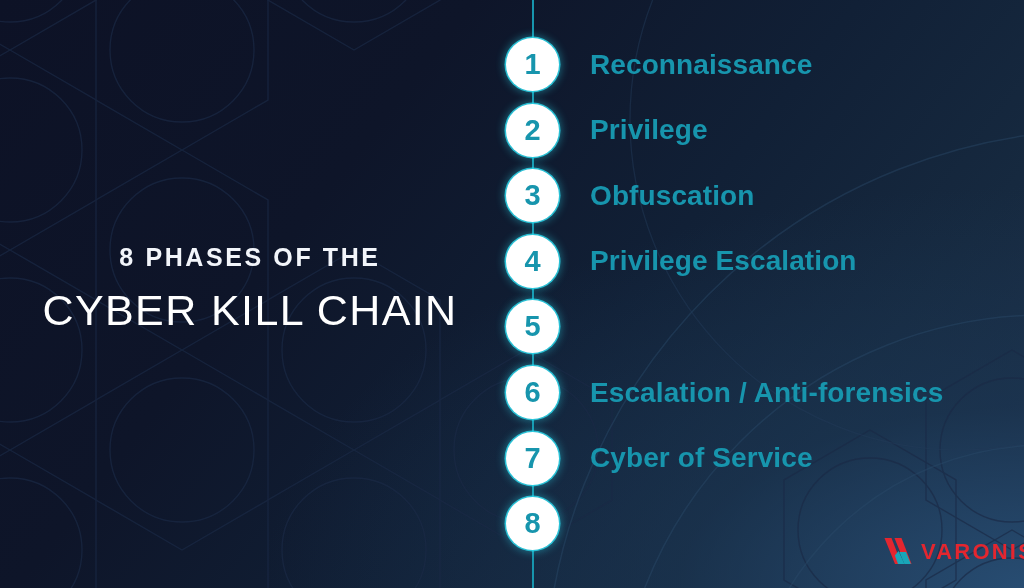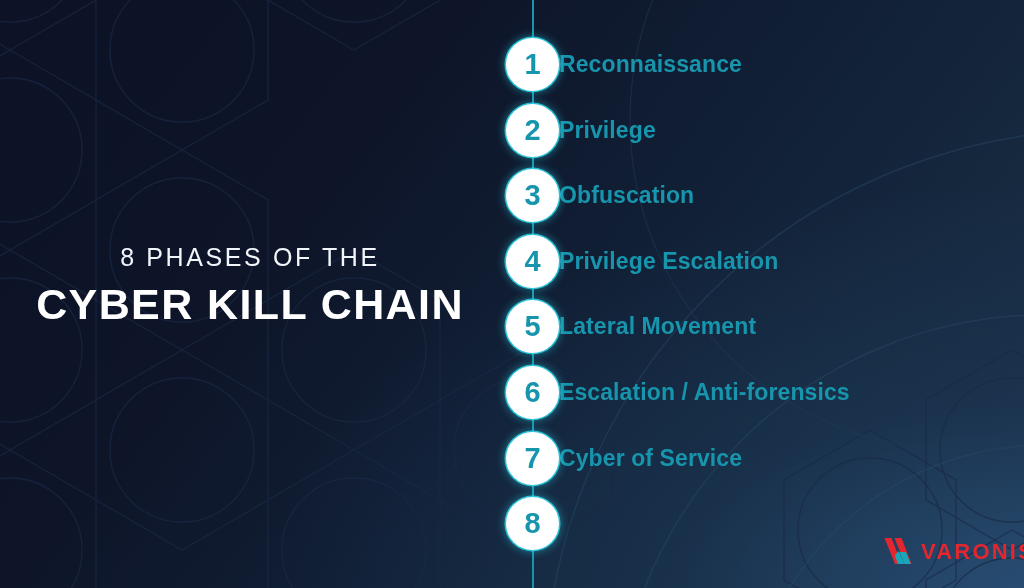--- a/index.html
+++ b/index.html
@@ -23,31 +23,31 @@
   
   #title-block{
     position:absolute;
     left:0; top:243px; width:500px;
     text-align:center;
   }
   #eyebrow{
     color:#f2f5fa;
     font-size:25px;
     letter-spacing:2.6px;
-    font-weight:400;
+    font-weight:700;
     line-height:1.15;
     text-transform:uppercase;
   }
   #headline{
     color:#ffffff;
     font-size:43px;
-    font-weight:bold;
+    font-weight:normal;
     letter-spacing:1.4px;
     line-height:1.22;
-    margin-top:6px;
+    margin-top:12px;
     text-transform:uppercase;
   }
 
   
   #timeline{
     position:absolute;
     left:506px; top:0; width:518px; height:588px;
   }
   #spine{
     position:absolute;
@@ -67,22 +67,23 @@
     border-radius:50%;
     background:#ffffff;
     box-shadow:0 0 0 1.5px rgba(45,212,232,.85), 0 0 9px 2px rgba(45,212,232,.45);
     display:flex; align-items:center; justify-content:center;
     color:#1795ad;
     font-size:29px;
     font-weight:bold;
     line-height:1;
   }
   .phase-label{
+    margin-left:31px;
     color:#1795ad;
-    font-size:23px;
+    font-size:28px;
     font-weight:bold;
     letter-spacing:.1px;
     white-space:nowrap;
     text-align:right;
   }
 
   
   #logo{
     position:absolute;
     left:884px; top:538px;
@@ -158,21 +159,20 @@
         <div class="phase" style="top: 169.2px;">
           <div class="bullet">3</div>
           <div class="phase-label">Obfuscation</div>
         </div>
         <div class="phase" style="top: 234.8px;">
           <div class="bullet">4</div>
           <div class="phase-label">Privilege Escalation</div>
         </div>
         <div class="phase" style="top: 300.4px;">
           <div class="bullet">5</div>
-          <div class="phase-label">Lateral Movement</div>
         </div>
         <div class="phase" style="top: 366px;">
           <div class="bullet">6</div>
           <div class="phase-label">Escalation / Anti-forensics</div>
         </div>
         <div class="phase" style="top: 431.6px;">
           <div class="bullet">7</div>
           <div class="phase-label">Cyber of Service</div>
         </div>
         <div class="phase" style="top: 497.2px;">

